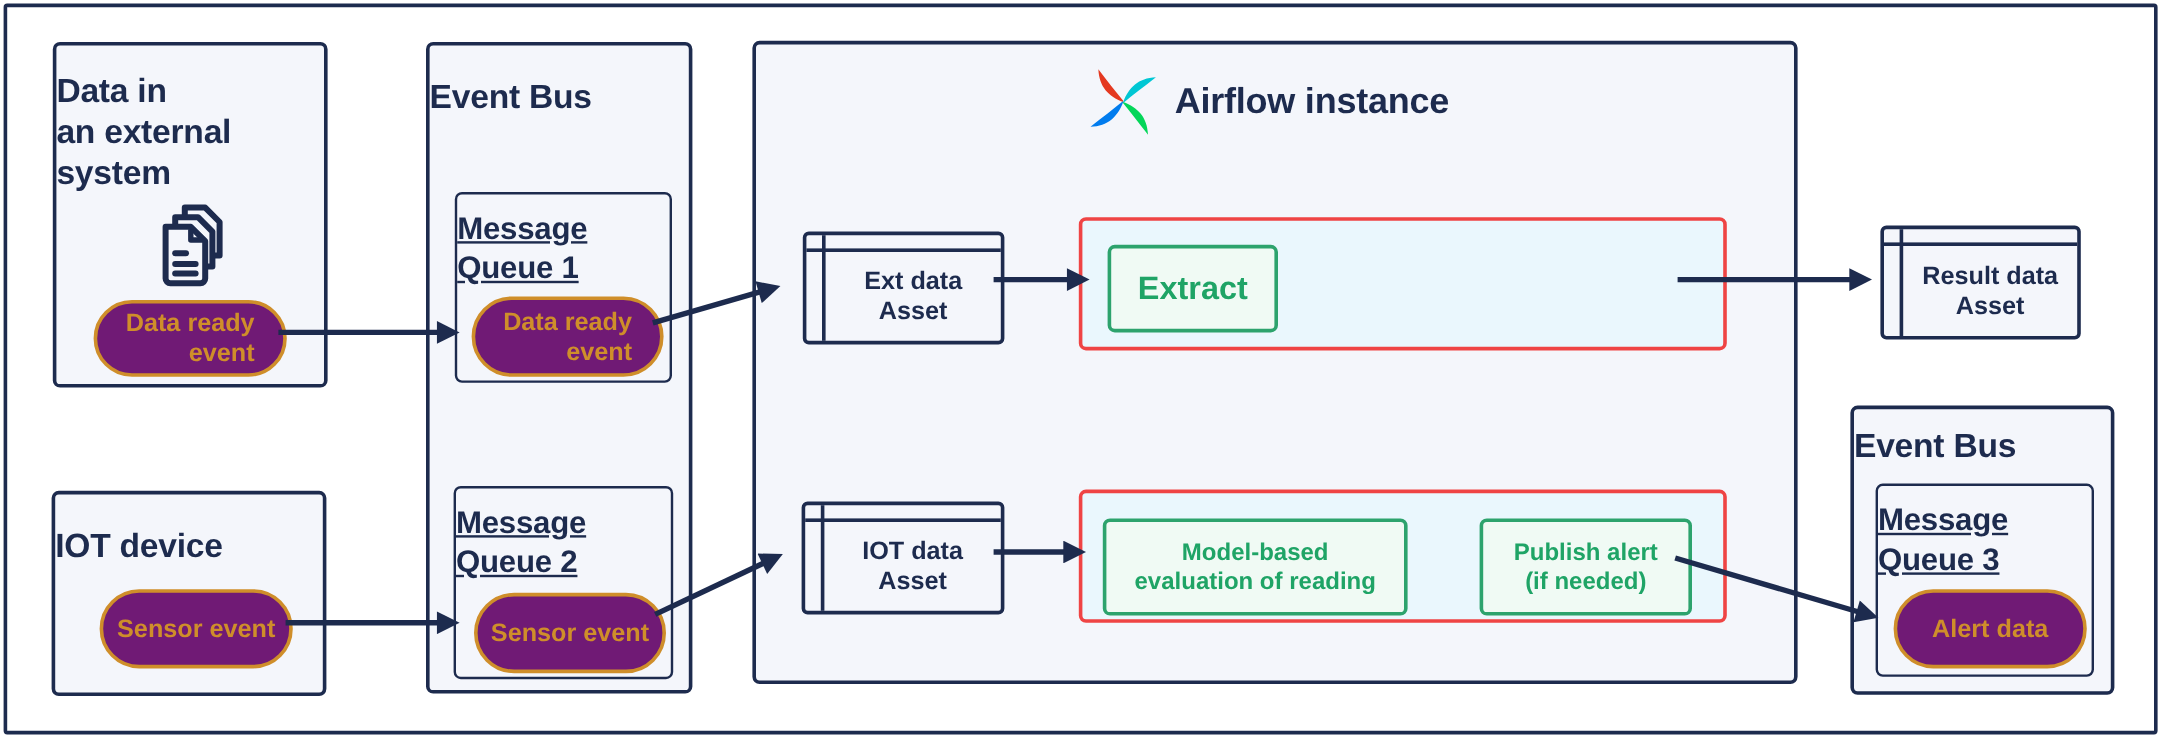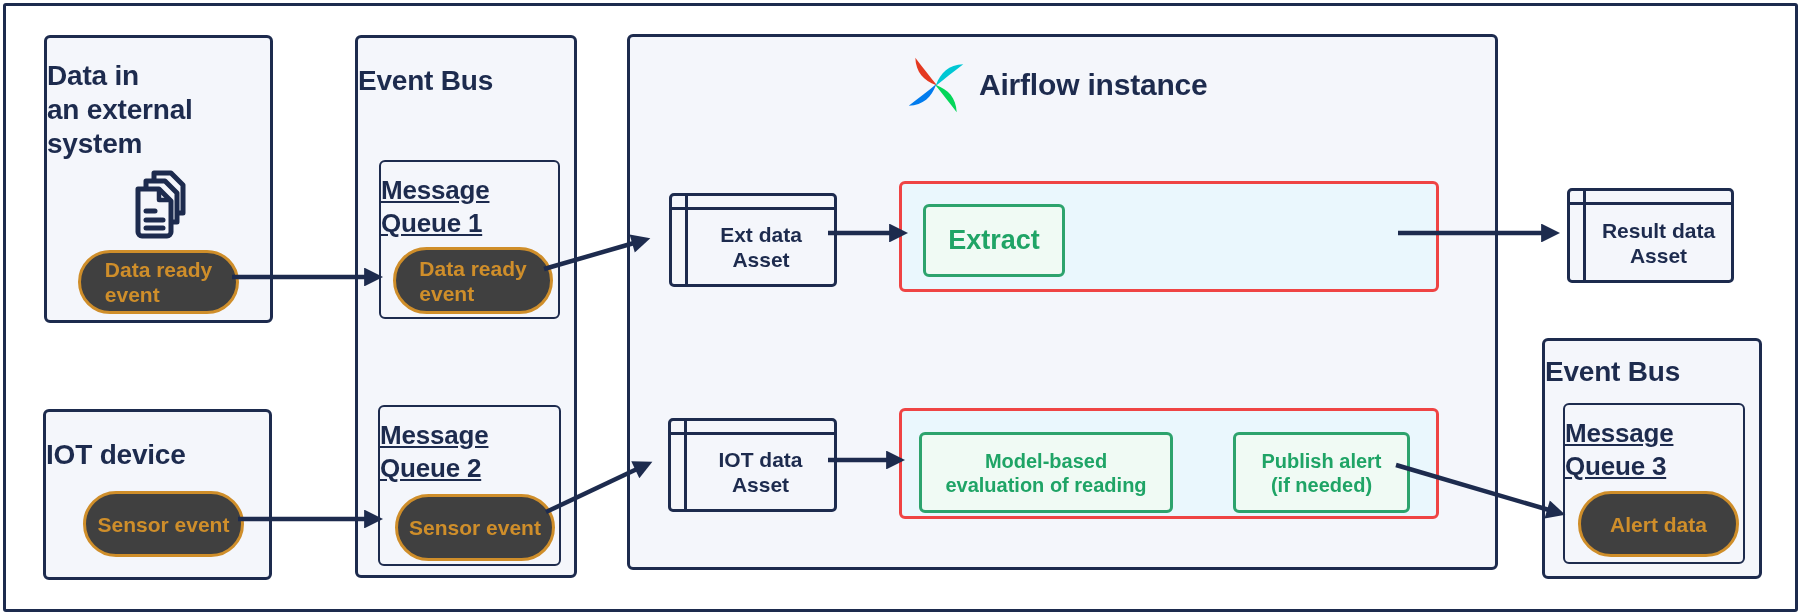--- a/index.html
+++ b/index.html
@@ -5,23 +5,23 @@
   html,body{margin:0;padding:0;background:#fff;}
   #stage{position:relative;width:1801px;height:615px;background:#ffffff;
          font-family:"Liberation Sans","DejaVu Sans",sans-serif;overflow:hidden;}
   .frame{position:absolute;inset:3px;border:3px solid #1d2b4e;border-radius:3px;}
   .abs{position:absolute;box-sizing:border-box;}
   .panel{background:#f4f6fb;border:3px solid #1d2b4e;border-radius:6px;}
   .title{position:absolute;left:0;right:0;text-align:left;font-weight:bold;color:#1d2b4e;
          white-space:pre-line;letter-spacing:-0.2px;}
   .t28{font-size:28px;line-height:34px;}
   .t26{font-size:26px;line-height:33px;text-decoration:underline;}
-  .pill{position:absolute;background:#404040;border:3.5px solid #cf8e2a;border-radius:34px;
+  .pill{position:absolute;background:#701a75;border:3.5px solid #cf8e2a;border-radius:34px;
         color:#cf8e2a;font-weight:bold;font-size:21px;line-height:25px;
-        display:flex;align-items:center;justify-content:center;text-align:left;white-space:pre-line;}
+        display:flex;align-items:center;justify-content:center;text-align:right;white-space:pre-line;}
   .asset{position:absolute;background:#f4f6fb;border:3px solid #1d2b4e;border-radius:5px;}
   .asset::before{content:"";position:absolute;left:0;right:0;top:11px;height:3px;background:#1d2b4e;}
   .asset::after{content:"";position:absolute;top:0;bottom:0;left:13px;width:3px;background:#1d2b4e;}
   .asset .alabel{position:absolute;left:16px;top:14px;right:0;bottom:0;display:flex;align-items:center;
         justify-content:center;text-align:center;font-weight:bold;font-size:21px;line-height:25px;
         color:#1d2b4e;white-space:pre-line;}
   .bluebox{position:absolute;background:#eaf7fd;border:3px solid #ef4444;border-radius:6px;}
   .greenbox{position:absolute;background:#f0faf4;border:3px solid #2da36d;border-radius:6px;
         color:#1fa466;font-weight:bold;display:flex;align-items:center;justify-content:center;
         text-align:center;white-space:pre-line;}

